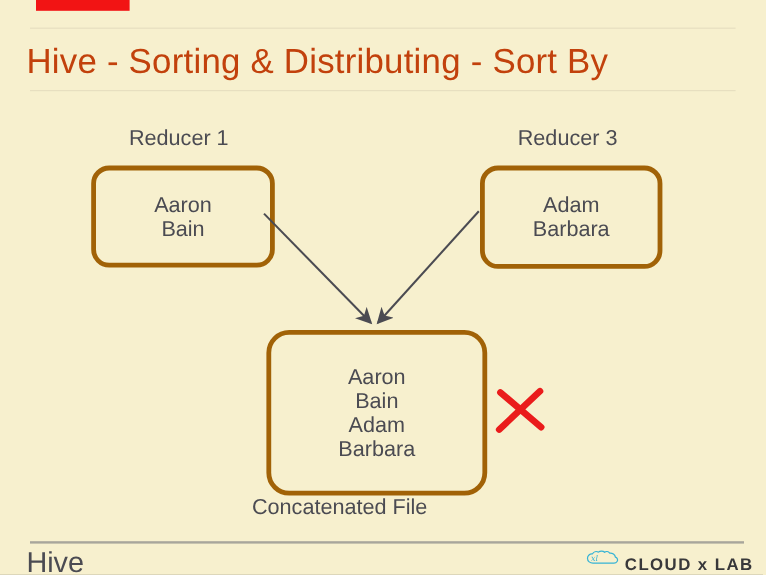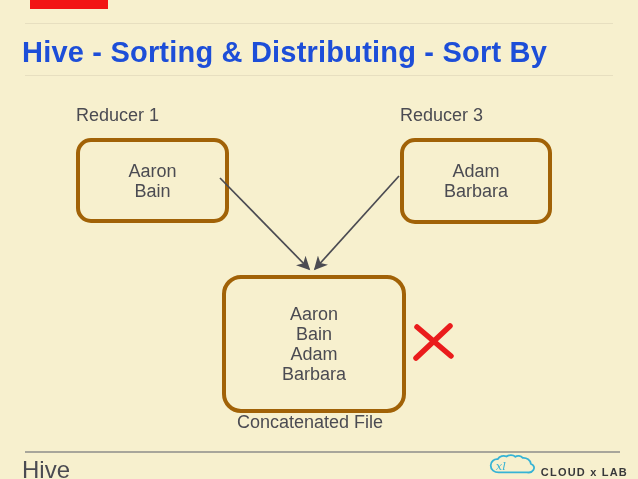--- a/index.html
+++ b/index.html
@@ -21,26 +21,26 @@
   }
   
   .hairline{
     position:absolute;left:25px;width:588px;height:1px;
     background:#e7dfc0;
   }
   .hairline.top{top:23px;}
   .hairline.under-title{top:75px;}
   .slide-title{
     position:absolute;left:22px;top:36px;
-    font-size:29px;font-weight:700;letter-spacing:.2px;
-    color:#1d4ed8;white-space:nowrap;
+    font-size:29px;font-weight:400;letter-spacing:.2px;
+    color:#c2410c;white-space:nowrap;
   }
   
   .node-label{
-    position:absolute;width:146px;text-align:left;
+    position:absolute;width:146px;text-align:center;
     font-size:18px;color:#4b4b52;
   }
   .label-r1{left:76px;top:105px;}
   .label-r2{left:400px;top:105px;}
   
   .node-box{
     position:absolute;
     border:4px solid #a16207;
     border-radius:15px;
     display:flex;flex-direction:column;
@@ -52,37 +52,37 @@
   .box-r2{left:400px;top:138px;width:144px;height:78px;}
   .box-out{left:222px;top:275px;width:176px;height:130px;border-radius:19px;}
   .node-item{font-size:18px;color:#4b4b52;line-height:20px;}
   
   .arrows-svg{position:absolute;left:0;top:0;width:638px;height:479px;pointer-events:none;}
   
   .cross{position:absolute;left:411px;top:321px;width:46px;height:42px;}
   
   .caption{
     position:absolute;left:210px;top:412px;width:200px;
-    text-align:center;font-size:18px;color:#4b4b52;
+    text-align:left;font-size:18px;color:#4b4b52;
   }
   
   .footer-line{
     position:absolute;left:25px;top:451px;width:595px;height:2px;
     background:#a8a69b;
   }
   .footer-label{
     position:absolute;left:22px;top:456px;
     font-size:24px;color:#4b4b52;
   }
   .brand{
     position:absolute;left:488px;top:452px;width:140px;height:26px;
     display:flex;align-items:flex-end;gap:5px;
   }
   .brand-text{
-    font-size:11px;font-weight:bold;letter-spacing:1.2px;
+    font-size:14px;font-weight:bold;letter-spacing:1.2px;
     color:#38383a;white-space:nowrap;
   }
 </style>
 </head>
 <body>
 
 <div class="slide">
 
   <div class="progress-bar"></div>
 

